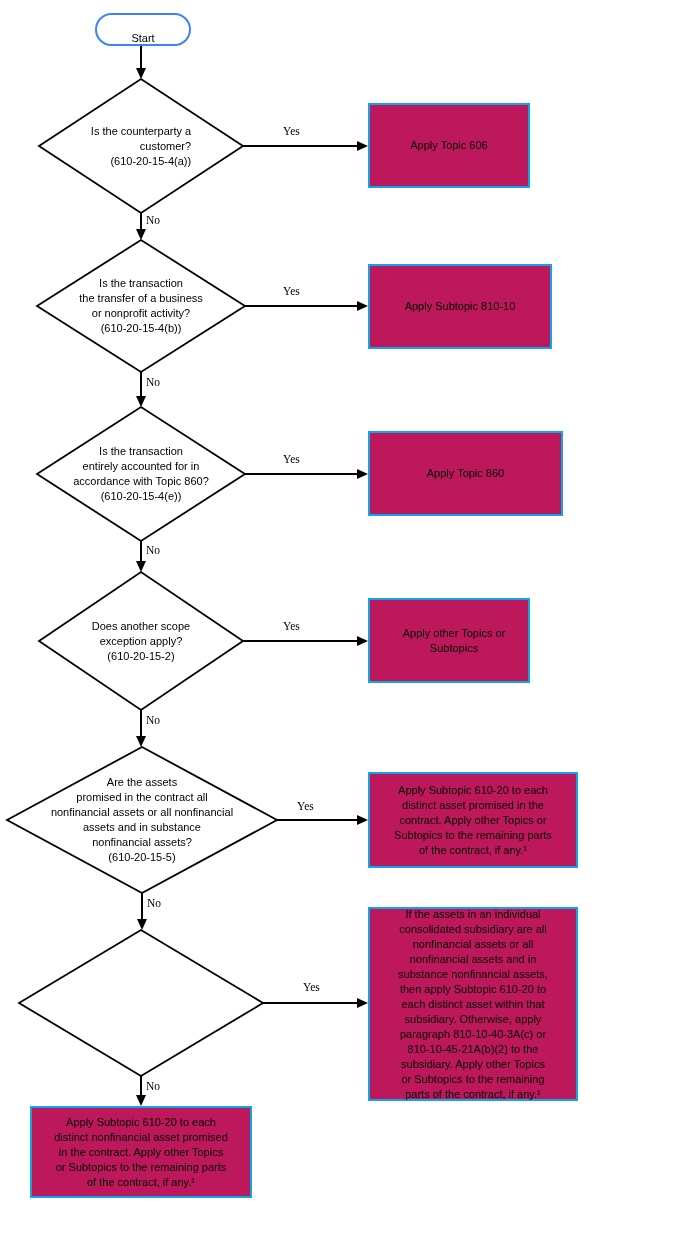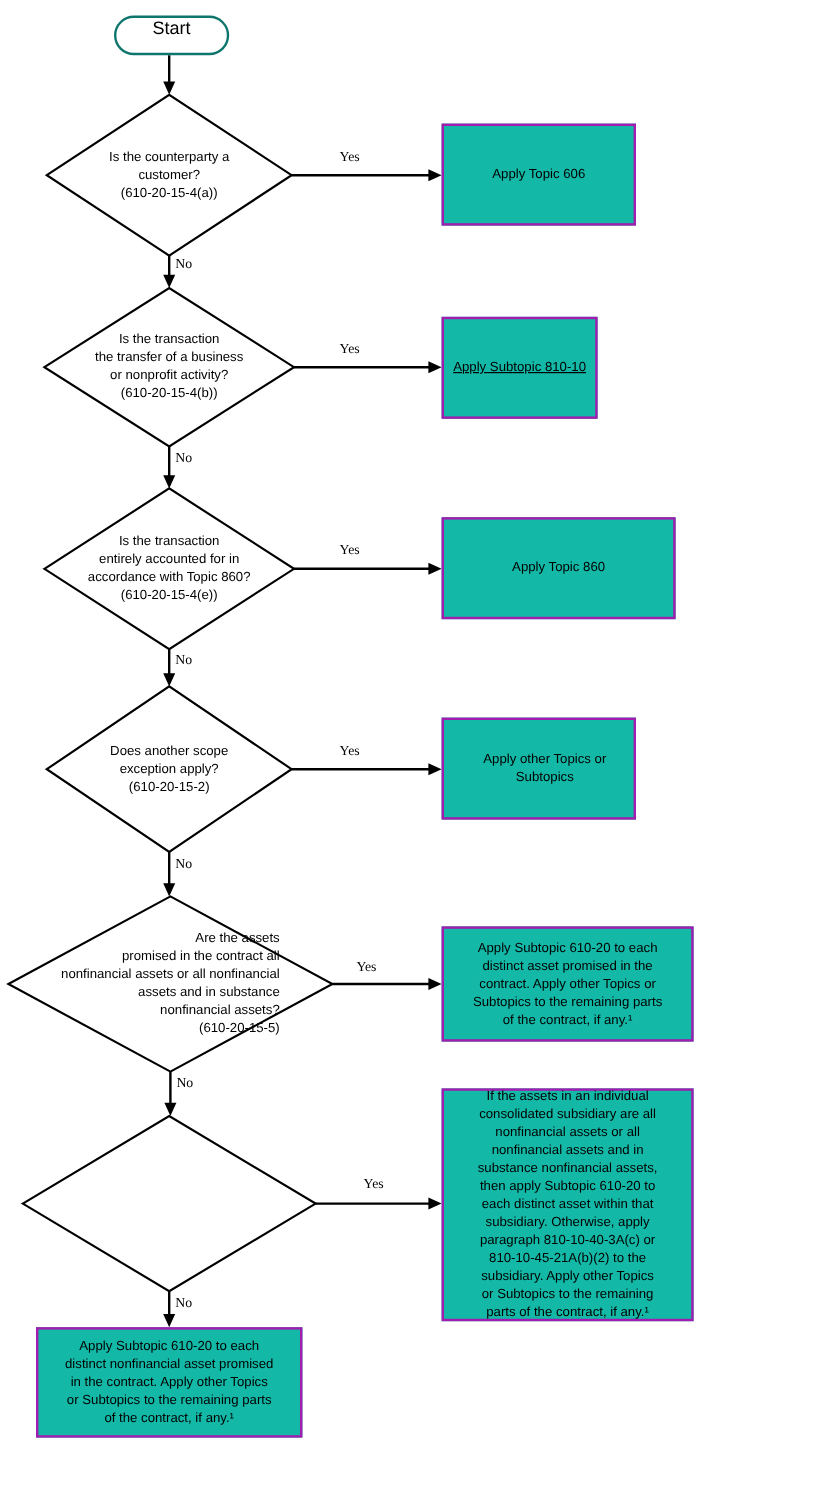--- a/index.html
+++ b/index.html
@@ -7,28 +7,28 @@
     position:relative;width:682px;height:1252px;background:#ffffff;
     font-family:"Liberation Sans",sans-serif;color:#000;overflow:hidden;
   }
   .canvas svg{position:absolute;left:0;top:0;}
   .node-text{
     position:absolute;display:flex;align-items:center;justify-content:center;
     text-align:center;white-space:pre-line;font-size:11px;line-height:15px;
   }
   .terminator{
     position:absolute;left:95px;top:13px;width:96px;height:33px;
-    border:2px solid #0f766e;border-radius:17px;box-sizing:border-box;
-    display:flex;align-items:flex-start;justify-content:center;font-size:15px;
+    border:2px solid #3b82f6;border-radius:17px;box-sizing:border-box;
+    display:flex;align-items:flex-end;justify-content:center;font-size:11px;
   }
   .outbox{
-    position:absolute;border:2px solid #a21caf;box-sizing:border-box;
+    position:absolute;border:2px solid #0ea5e9;box-sizing:border-box;
     display:flex;align-items:center;justify-content:center;
     text-align:center;white-space:pre-line;font-size:11px;line-height:15px;
-    background:#14b8a6;padding:2px;
+    background:#be185d;padding:2px;
   }
   .edge-label{position:absolute;font-size:11.5px;line-height:13px;font-family:Liberation Serif, serif;}
   .footnote{
     position:absolute;left:4px;top:1228px;width:674px;
     font-size:9px;line-height:11px;text-align:justify;
   }
 </style>
 </head>
 <body>
 
@@ -76,43 +76,43 @@
       <polygon points="357,636 357,646 368,641"></polygon>
       <polygon points="357,815 357,825 368,820"></polygon>
       <polygon points="357,998 357,1008 368,1003"></polygon>
     </g>
   </svg>
 
   <div class="terminator">
     <span>Start</span>
   </div>
 
-  <div class="node-text" style="left:39px;top:79px;width:204px;height:134px;">Is the counterparty a
+  <div class="node-text" style="left:39px;top:79px;width:204px;height:134px;text-align:right;">Is the counterparty a
 customer?
 (610-20-15-4(a))</div>
   <div class="node-text" style="left:37px;top:240px;width:208px;height:132px;">Is the transaction
 the transfer of a business
 or nonprofit activity?
 (610-20-15-4(b))</div>
   <div class="node-text" style="left:37px;top:407px;width:208px;height:134px;">Is the transaction
 entirely accounted for in
 accordance with Topic 860?
 (610-20-15-4(e))</div>
   <div class="node-text" style="left:39px;top:572px;width:204px;height:138px;">Does another scope
 exception apply?
 (610-20-15-2)</div>
-  <div class="node-text" style="left:7px;top:747px;width:270px;height:146px;text-align:right;">Are the assets
+  <div class="node-text" style="left:7px;top:747px;width:270px;height:146px;">Are the assets
 promised in the contract all
 nonfinancial assets or all nonfinancial
 assets and in substance
 nonfinancial assets?
 (610-20-15-5)</div>
 
   <div class="outbox" style="left:368px;top:103px;width:162px;height:85px;">Apply Topic 606</div>
-  <div class="outbox" style="left:368px;top:264px;width:130px;height:85px;text-decoration:underline;">Apply Subtopic 810-10</div>
+  <div class="outbox" style="left:368px;top:264px;width:184px;height:85px;">Apply Subtopic 810-10</div>
   <div class="outbox" style="left:368px;top:431px;width:195px;height:85px;">Apply Topic 860</div>
   <div class="outbox" style="left:368px;top:598px;width:162px;height:85px;padding-left:12px;">Apply other Topics or
 Subtopics</div>
   <div class="outbox" style="left:368px;top:772px;width:210px;height:96px;">Apply Subtopic 610-20 to each
 distinct asset promised in the
 contract. Apply other Topics or
 Subtopics to the remaining parts
 of the contract, if any.¹</div>
   <div class="outbox" style="left:368px;top:907px;width:210px;height:194px;">If the assets in an individual
 consolidated subsidiary are all

